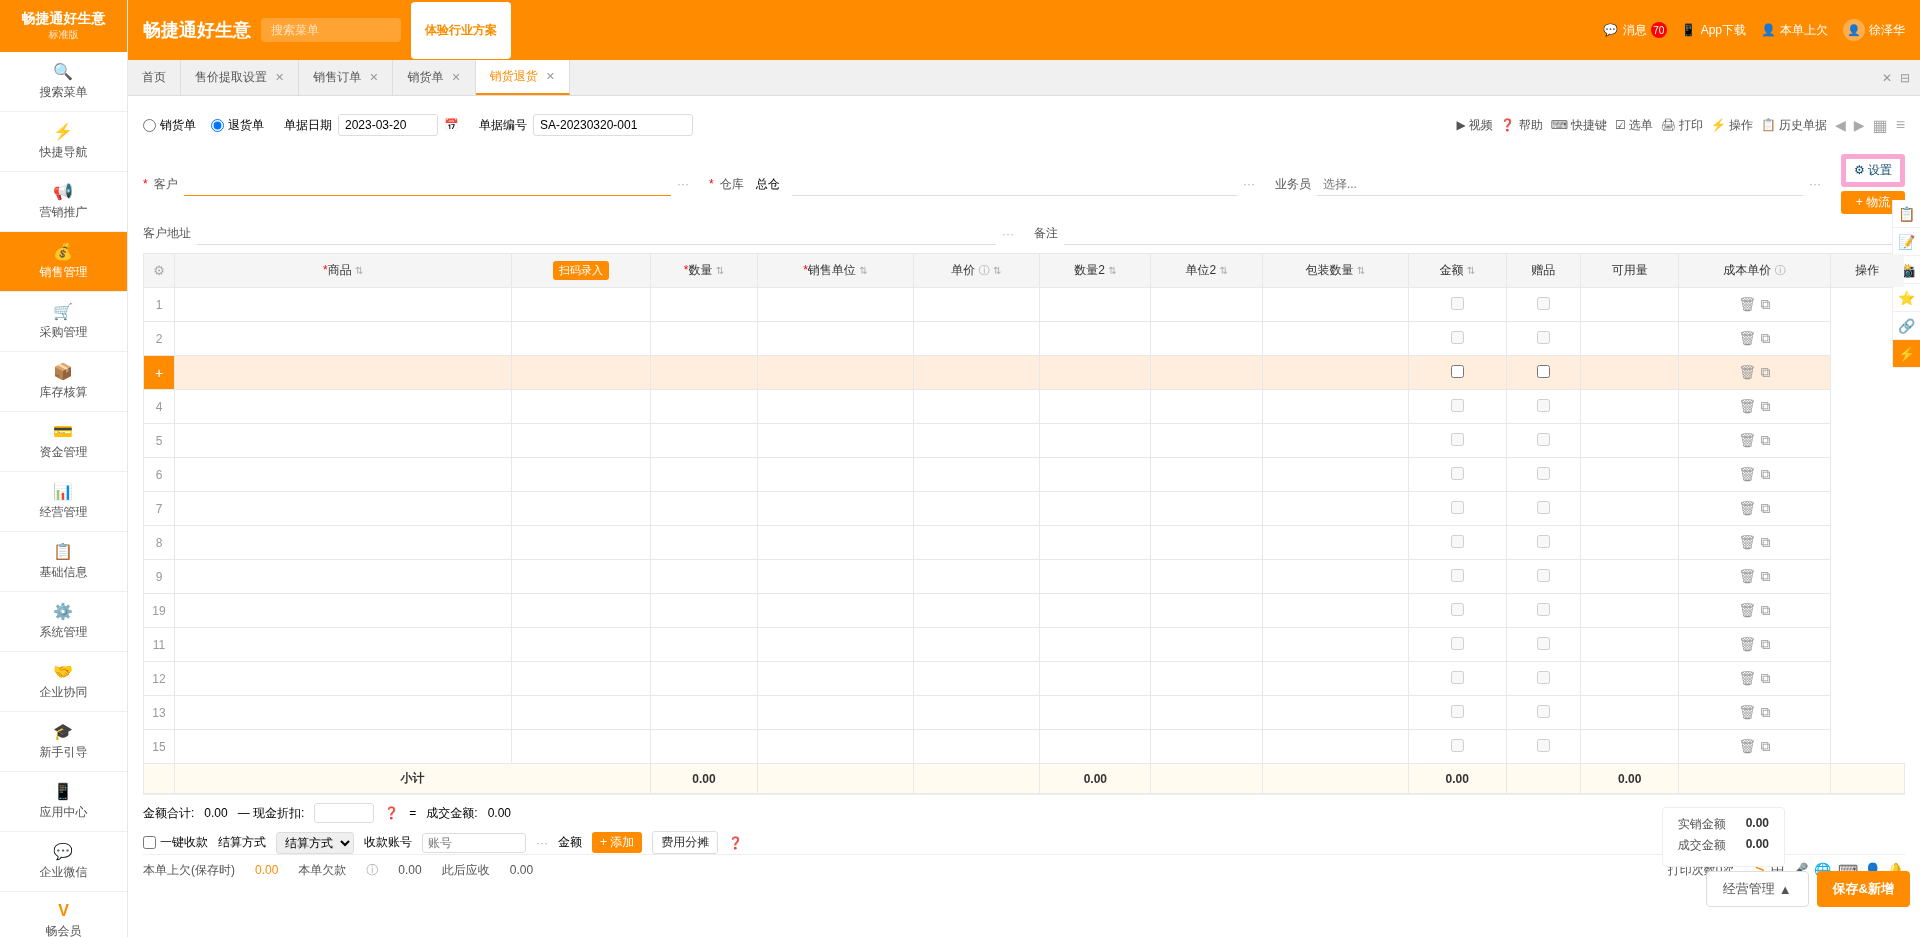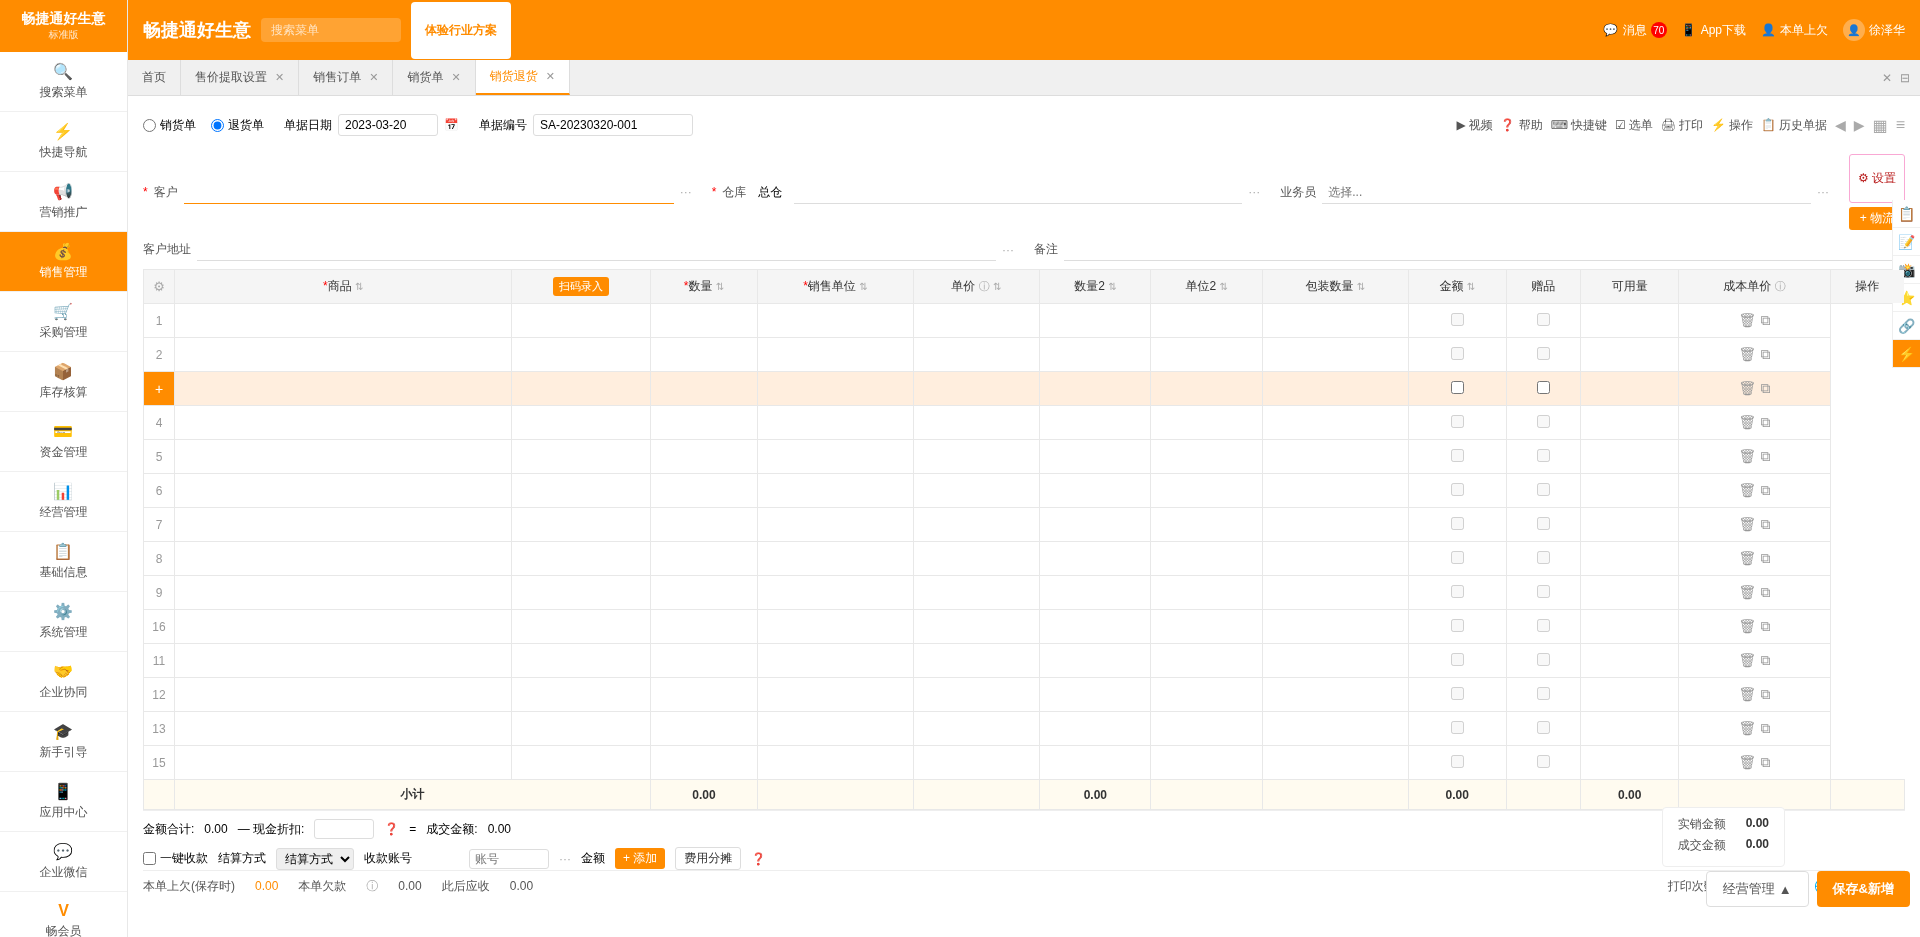--- a/index.html
+++ b/index.html
@@ -44,21 +44,21 @@
     .date-field { display: flex; align-items: center; gap: 6px; font-size: 12px; }
     .toolbar-right { margin-left: auto; display: flex; align-items: center; gap: 8px; }
     .toolbar-btn { font-size: 12px; color: #555; cursor: pointer; display: flex; align-items: center; gap: 3px; }
 
     
     .form-fields { display: flex; gap: 20px; margin-bottom: 8px; align-items: center; }
     .field-group { display: flex; align-items: center; gap: 6px; flex: 1; }
     .field-label { color: #555; font-size: 12px; white-space: nowrap; }
     .field-input { flex: 1; border: none; border-bottom: 1px solid #ddd; padding: 4px 6px; font-size: 12px; color: #333; min-width: 80px; }
     .field-dots { color: #aaa; cursor: pointer; }
-    .settings-btn { background: #fff; border: 1px solid #f9a8d4; border-radius: 3px; padding: 15px 8px; font-size: 12px; cursor: pointer; color: #b91c1c; }
+    .settings-btn { background: #fff; border: 5px solid #f9a8d4; border-radius: 3px; padding: 3px 8px; font-size: 12px; cursor: pointer; color: #0c4a6e; }
     .add-btn { background: #ff8c00; color: white; border: none; border-radius: 3px; padding: 3px 8px; font-size: 12px; cursor: pointer; }
 
     
     .data-table { width: 100%; border-collapse: collapse; font-size: 12px; }
     .data-table th { background: #f5f5f5; border: 1px solid #e8e8e8; padding: 7px 6px; text-align: center; color: #333; font-weight: normal; white-space: nowrap; position: sticky; top: 0; z-index: 1; }
     .data-table td { border: 1px solid #e8e8e8; padding: 6px; text-align: center; color: #333; height: 30px; }
     .data-table tr.highlighted td { background: #ffeede; }
     .data-table tr.highlighted td:first-child { background: #ff8c00; }
     .scan-btn { background: #ff8c00; color: white; border: none; border-radius: 3px; padding: 2px 6px; font-size: 11px; cursor: pointer; }
     .icon-btn { background: none; border: none; cursor: pointer; color: #999; font-size: 14px; padding: 2px; }
@@ -453,21 +453,21 @@
               <td></td>
               <td></td>
               <td></td>
               <td></td>
               <td><input type="checkbox" disabled="" style=""></td>
               <td><input type="checkbox" disabled="" style=""></td>
               <td></td>
               <td style="white-space: nowrap;"><button class="icon-btn">🗑</button><button class="icon-btn">⧉</button></td>
             </tr>
             <tr>
-              <td style="color: rgb(153, 153, 153);">16</td>
+              <td style="color: rgb(153, 153, 153);">19</td>
               <td></td>
               <td></td>
               <td></td>
               <td></td>
               <td></td>
               <td></td>
               <td></td>
               <td></td>
               <td><input type="checkbox" disabled="" style=""></td>
               <td><input type="checkbox" disabled="" style=""></td>
@@ -568,21 +568,21 @@
       <div class="footer-payment">
         <label style="display:flex;align-items:center;gap:4px;">
           <input type="checkbox" style="">
           <span>一键收款</span>
         </label>
         <span>结算方式</span>
         <select style="font-size:12px;border:1px solid #ddd;padding:2px 4px;border-radius:3px;">
           <option>结算方式</option>
         </select>
         <span>收款账号</span>
-        <input type="text" style="width: 80px; border: 1px solid rgb(221, 221, 221); padding: 2px 5px; border-radius: 3px; font-size: 12px; margin-left: 47px;" placeholder="账号">
+        <input type="text" style="width: 104px; border: 1px solid rgb(221, 221, 221); padding: 2px 5px; border-radius: 3px; font-size: 12px;" placeholder="账号">
         <span style="color:#aaa;cursor:pointer;">···</span>
         <span>金额</span>
         <button style="background:#ff8c00;color:white;border:none;border-radius:3px;padding:2px 8px;font-size:12px;cursor:pointer;">+ <span>添加</span></button>
         <button style="background:white;border:1px solid #ddd;border-radius:3px;padding:2px 8px;font-size:12px;cursor:pointer;color:#333;">费用分摊</button>
         <span style="color:#aaa;cursor:pointer;">❓</span>
       </div>
 
       <div class="footer-bottom">
         <span>本单上欠(保存时)</span>
         <span style="color:#ff8c00;">0.00</span>

